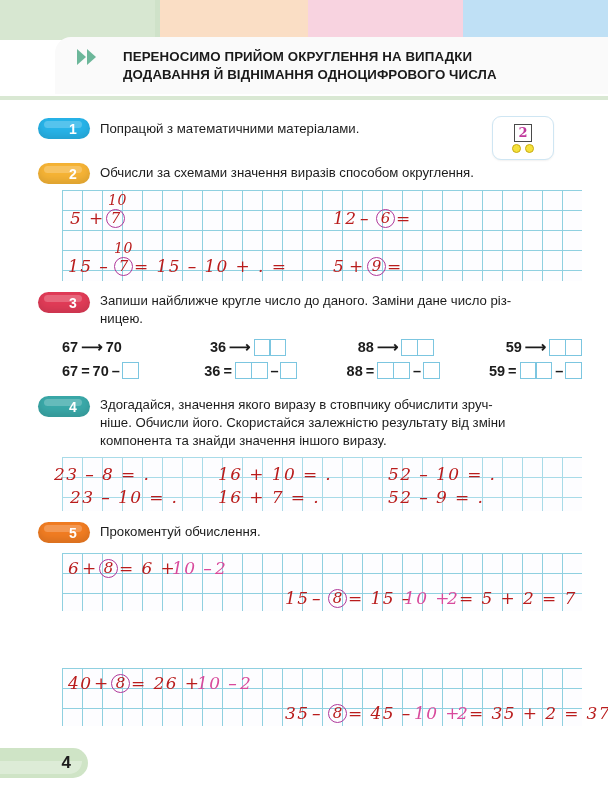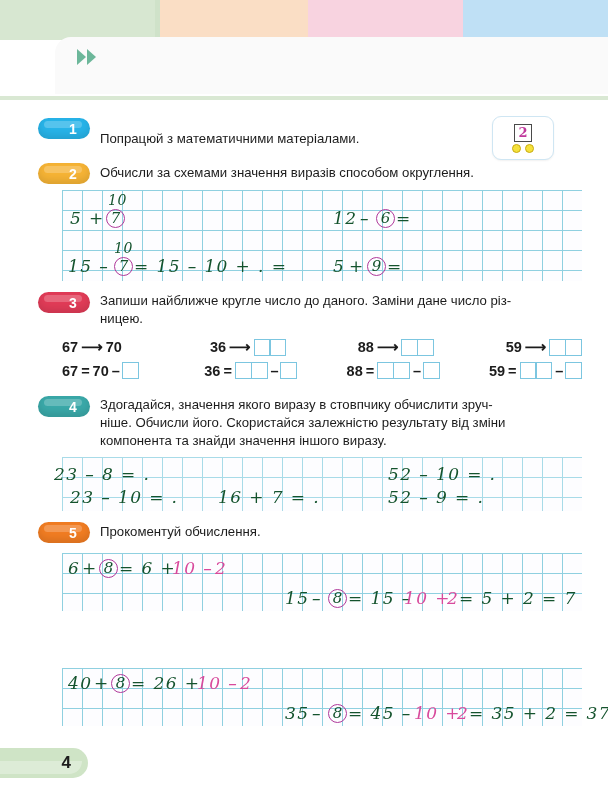--- a/index.html
+++ b/index.html
@@ -106,21 +106,21 @@
       linear-gradient(to right,  #a8dbe8 1px, transparent 1px),
       linear-gradient(to bottom, #a8dbe8 1px, transparent 1px);
   }
 
   
   .hw {
     position: absolute;
     font-family: "DejaVu Serif", serif;
     font-style: italic;
     font-size: 17px;
-    color: #14532d;
+    color: #b91c1c;
     letter-spacing: 1.4px;
     white-space: pre;
   }
   .hw.pink { color: #d84a9c; }
   .hw.small10 {
     font-size: 14px; letter-spacing: 0.5px;
   }
   .circ {
     display: inline-block;
     border: 1.6px solid #b0389a;
@@ -212,27 +212,29 @@
     <div class="strip-c"></div>
     <div class="strip-d"></div>
     <div class="strip-e"></div>
   </div>
 
   <div class="header-card">
     <div class="chevrons">
       <div class="chev"></div>
         <div class="chev"></div>
     </div>
+    <div class="header-title">ПЕРЕНОСИМО ПРИЙОМ ОКРУГЛЕННЯ НА ВИПАДКИ
+ДОДАВАННЯ Й ВІДНІМАННЯ ОДНОЦИФРОВОГО ЧИСЛА</div>
   </div>
   <div class="header-rule"></div>
   <div class="header-rule-white"></div>
 
   <div class="task" style="top:118px">
     <div class="badge" style="background:#27b3e8">1</div>
-    <div class="task-text nojust" style="top:12px">Попрацюй з математичними матеріалами.</div>
+    <div class="task-text nojust" style="top:2px">Попрацюй з математичними матеріалами.</div>
   </div>
   <div class="mat-card">
     <div class="mat-square">2</div>
     <div class="mat-dots">
       <div class="mat-dot"></div>
       <div class="mat-dot"></div>
     </div>
   </div>
 
   <div class="task" style="top:163px">
@@ -341,20 +343,21 @@
 
   <div class="task" style="top:396px">
     <div class="badge" style="background:#3aa8a8">4</div>
     <div class="task-text" style="top:0px;white-space:pre-line">Здогадайся, значення якого виразу в стовпчику обчислити зруч-
 ніше. Обчисли його. Скористайся залежністю результату від зміни
 компонента та знайди значення іншого виразу.</div>
   </div>
 
   <div class="grid dim" style="top:457px;left:62px;width:520px;height:54px"></div>
   <span class="hw" style="top:464px;left:54px">23 – 8 = .</span>
+  <span class="hw" style="top:464px;left:218px">16 + 10 = .</span>
   <span class="hw" style="top:464px;left:388px">52 – 10 = .</span>
   <span class="hw" style="top:487px;left:70px">23 – 10 = .</span>
   <span class="hw" style="top:487px;left:218px">16 + 7 = .</span>
   <span class="hw" style="top:487px;left:388px">52 – 9 = .</span>
 
   <div class="task" style="top:522px">
     <div class="badge" style="background:#f07c22">5</div>
     <div class="task-text nojust" style="top:1px">Прокоментуй обчислення.</div>
   </div>
 

